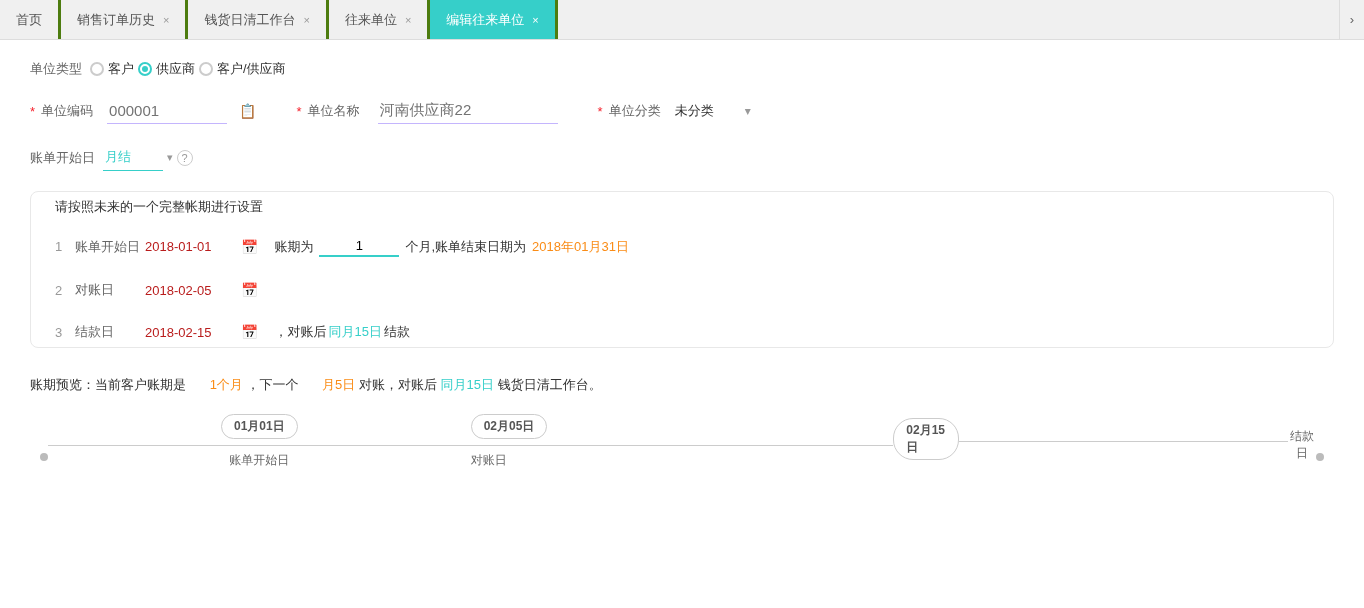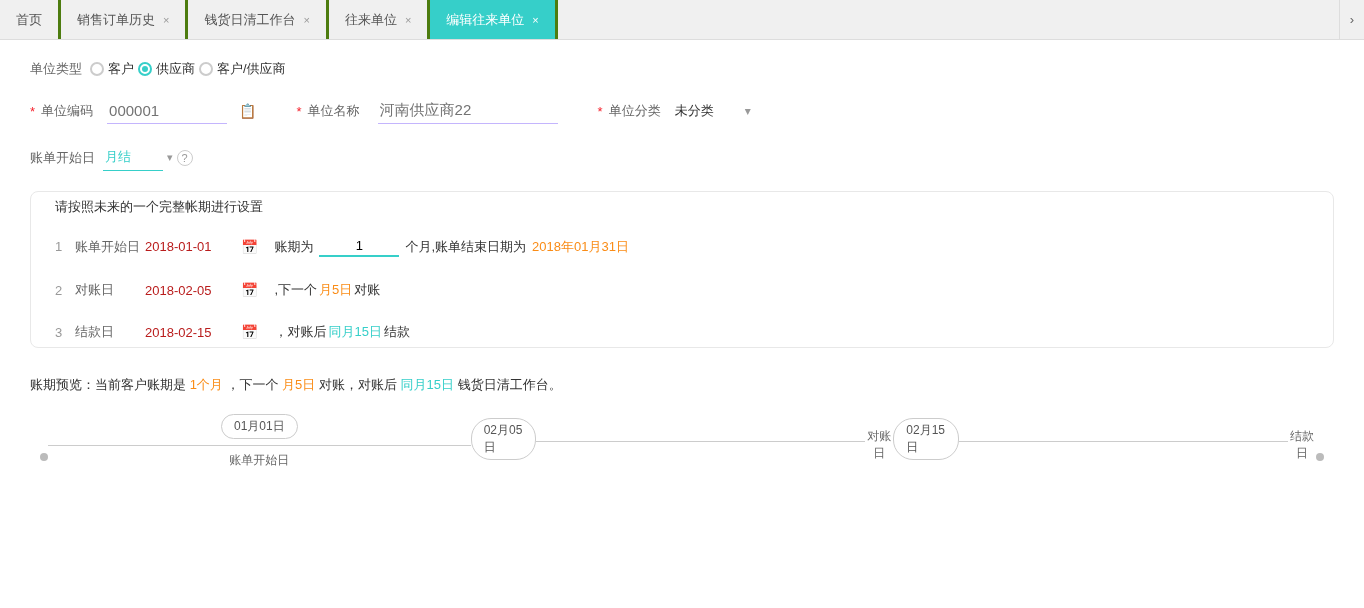--- a/index.html
+++ b/index.html
@@ -67,37 +67,37 @@
     }
 
     .section-title { font-size: 13px; color: #333; margin-bottom: 20px; }
 
     
     .section-row { display: flex; align-items: center; margin-bottom: 24px; }
     .row-num { color: #999; width: 20px; flex-shrink: 0; }
     .row-label { color: #666; width: 70px; flex-shrink: 0; }
     .row-date { color: #b91c1c; width: 90px; }
     .row-desc { display: flex; align-items: center; flex: 1; }
-    .highlight-orange { color: #fa8c16; font-weight: 500; }
+    .highlight-orange { color: #fa8c16; font-weight: 500; margin-left: 20px; }
     .highlight-teal { color: #36cfc9; font-weight: 500; }
 
     
     .period-input {
       border: none; border-bottom: 2px solid #36cfc9; outline: none;
       width: 80px; padding: 2px 4px; font-size: 13px; text-align: center;
       background: transparent;
     }
 
     
     .preview-section { padding: 12px 0; font-size: 13px; color: #333; }
     .preview-text { margin-bottom: 20px; }
     .tl-badge {
       border: 1px solid #ccc; border-radius: 20px;
       padding: 3px 12px; font-size: 12px; color: #555;
-      background: #fff; margin-bottom: 6px;
+      background: #fff; margin-bottom: 6px; font-weight: bold;
     }
     .tl-name { font-size: 12px; color: #666; margin-top: 6px; text-align: center; }
     .field-item { display: flex; align-items: center; gap: 6px; }
 
     .help-icon { display: inline-flex; align-items: center; justify-content: center; width: 16px; height: 16px; border-radius: 50%; border: 1px solid #ccc; color: #999; font-size: 11px; cursor: pointer; margin-left: 4px; }
   </style>
 </head>
 <body>
 
 <div class="tab-bar">
@@ -188,25 +188,20 @@
         <span style="margin-left:6px;">个月,账单结束日期为</span>
         <span class="highlight-orange" style="margin-left:6px;">2018年01月31日</span>
       </div>
     </div>
 
     <div class="section-row">
       <span class="row-num">2</span>
       <span class="row-label">对账日</span>
       <span class="row-date">2018-02-05</span>
       <span class="cal-icon">📅</span>
-      <div class="row-desc" style="margin-left:16px;">
-        <span>,下一个</span>
-        <span class="highlight-orange" style="margin: 0 2px;">月5日</span>
-        <span>对账</span>
-      </div>
     </div>
 
     <div class="section-row" style="margin-bottom:0;">
       <span class="row-num">3</span>
       <span class="row-label">结款日</span>
       <span class="row-date">2018-02-15</span>
       <span class="cal-icon">📅</span>
       <div class="row-desc" style="margin-left:16px;">
         <span>，对账后</span>
         <span class="highlight-teal" style="margin: 0 2px;">同月15日</span>
@@ -232,21 +227,21 @@
         <div style="width:8px;height:8px;border-radius:50%;background:#bbb;margin-top:30px;"></div>
       </div>
 
       <div style="flex:1; display:flex; flex-direction:column; align-items:center;">
         <div class="tl-badge">01月01日</div>
         <div style="height:1px;width:100%;background:#ccc;"></div>
         <div class="tl-name">账单开始日</div>
       </div>
 
 
-      <div style="flex:1; display:flex; flex-direction:row; align-items:center;">
+      <div style="flex:1; display:flex; flex-direction:column; align-items:flex-start;">
         <div class="tl-badge">02月05日</div>
         <div style="height:1px;width:100%;background:#ccc;"></div>
         <div class="tl-name">对账日</div>
       </div>
 
       <div style="flex:1; display:flex; flex-direction:row; align-items:center;">
         <div class="tl-badge">02月15日</div>
         <div style="height:1px;width:100%;background:#ccc;"></div>
         <div class="tl-name">结款日</div>
       </div>

